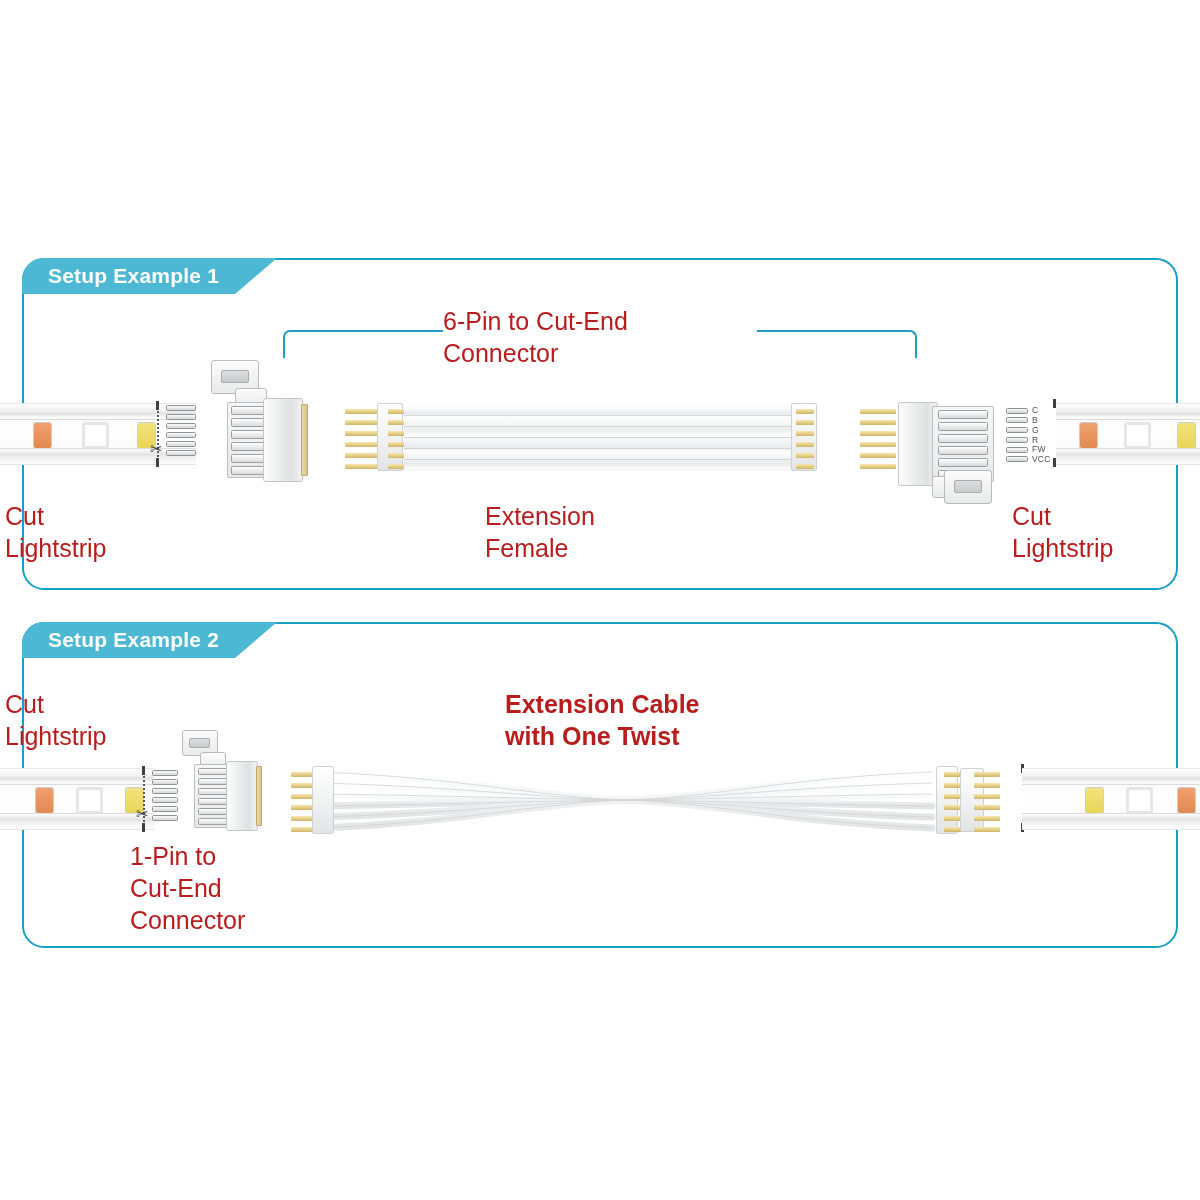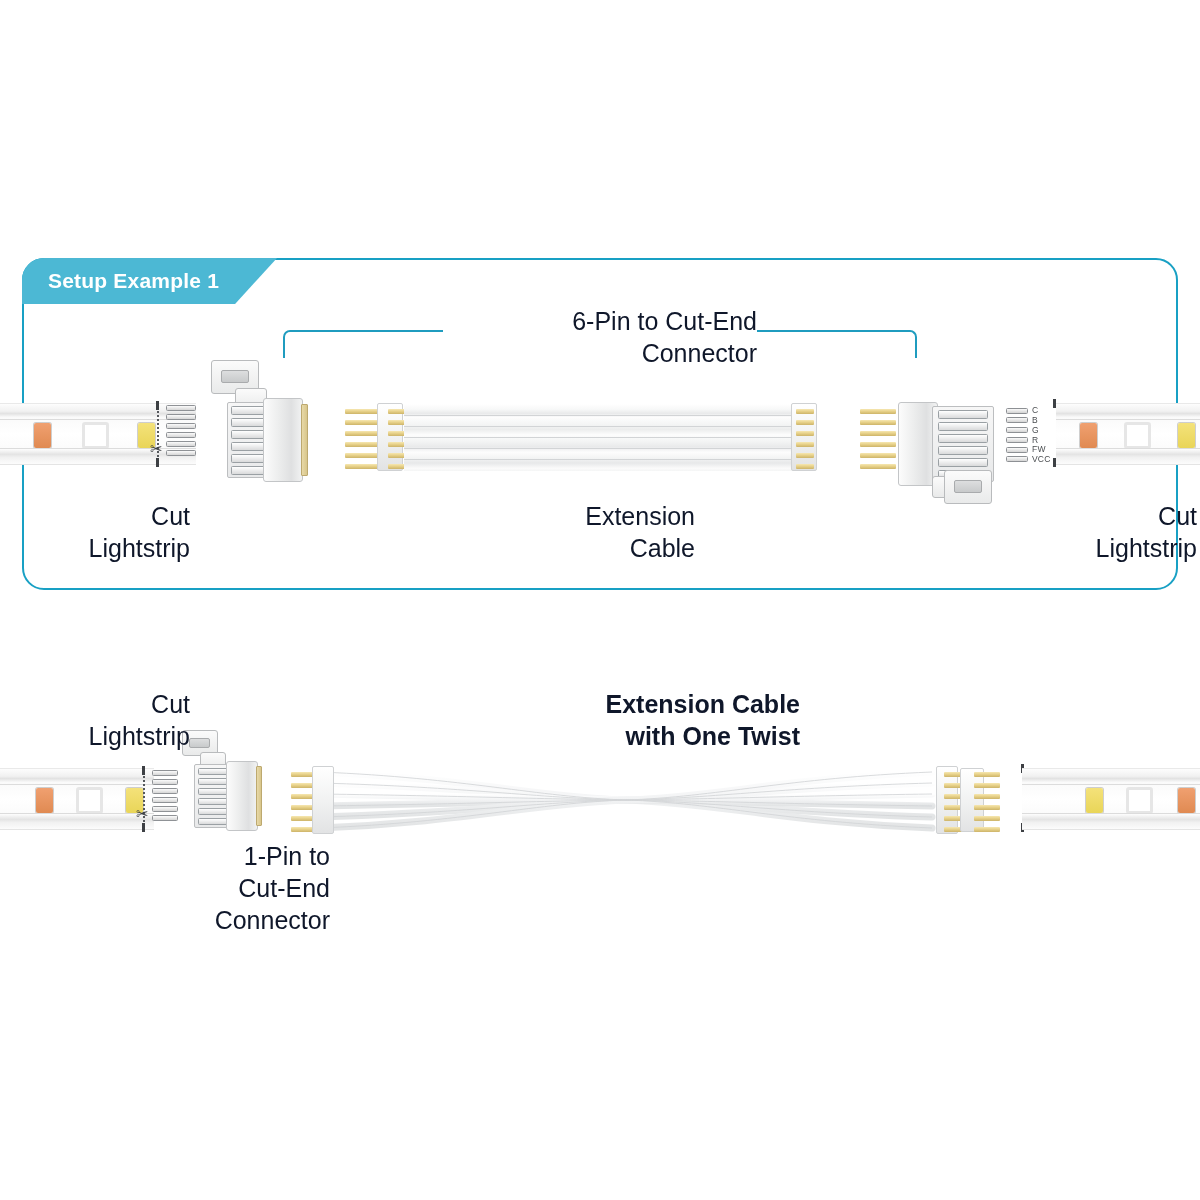--- a/index.html
+++ b/index.html
@@ -23,40 +23,40 @@
     border-radius: 22px;
     background: #ffffff;
   }
   #panel1 { left: 22px; top: 258px; width: 1156px; height: 332px; }
   #panel2 { left: 22px; top: 622px; width: 1156px; height: 326px; }
 
   
   .ribbon {
     position: absolute;
     left: -2px; top: -2px;
-    height: 46px;
+    height: 36px;
     background: #4cb8d4;
     border-top-left-radius: 22px;
     color: #ffffff;
     font-size: 21px;
     font-weight: bold;
     letter-spacing: .2px;
     display: flex;
     align-items: center;
     padding-left: 26px;
     padding-right: 58px;
     white-space: nowrap;
     clip-path: polygon(0 0, 100% 0, calc(100% - 42px) 100%, 0 100%);
   }
 
   
   .lbl {
     position: absolute;
-    color: #0f172a;
-    text-align: right;
+    color: #b91c1c;
+    text-align: left;
     line-height: 1.28;
     white-space: pre-line;
   }
   .lbl.reg { font-size: 25px; font-weight: 400; }
   .lbl.semi { font-size: 25px; font-weight: 700; }
 
   
   #bracket {
     position: absolute;
     left: 283px; top: 330px;
@@ -368,24 +368,29 @@
   <div class="cuttick" style="left:1053px; top:458px;"></div>
   <div class="strip" style="left:1056px; top:403px; width:148px;">
     <div class="led orange" style="left:24px;"></div>
     <div class="led white" style="left:68px;"></div>
     <div class="led yellow" style="left:122px;"></div>
   </div>
 
   <div class="lbl reg" style="left:5px;   top:500px; width:185px;">Cut
 Lightstrip</div>
   <div class="lbl reg" style="left:485px; top:500px; width:210px;">Extension
-Cable</div>
+Female</div>
   <div class="lbl reg" style="left:1012px; top:500px; width:185px;">Cut
 Lightstrip</div>
 
+  <div class="panel" id="panel2">
+    <div class="ribbon">
+      <span>Setup Example 2</span>
+    </div>
+  </div>
 
   <div class="strip" style="left:-4px; top:768px; width:158px;">
     <div class="led orange" style="left:40px;"></div>
     <div class="led white" style="left:80px;"></div>
     <div class="led yellow" style="left:130px;"></div>
   </div>
   <div class="cutmark" style="left:143px; top:772px;"></div>
   <div class="cuttick" style="left:142px; top:766px;"></div>
   <div class="cuttick" style="left:142px; top:823px;"></div>
   <div class="scissors" style="left:136px; top:806px;">✂</div>

